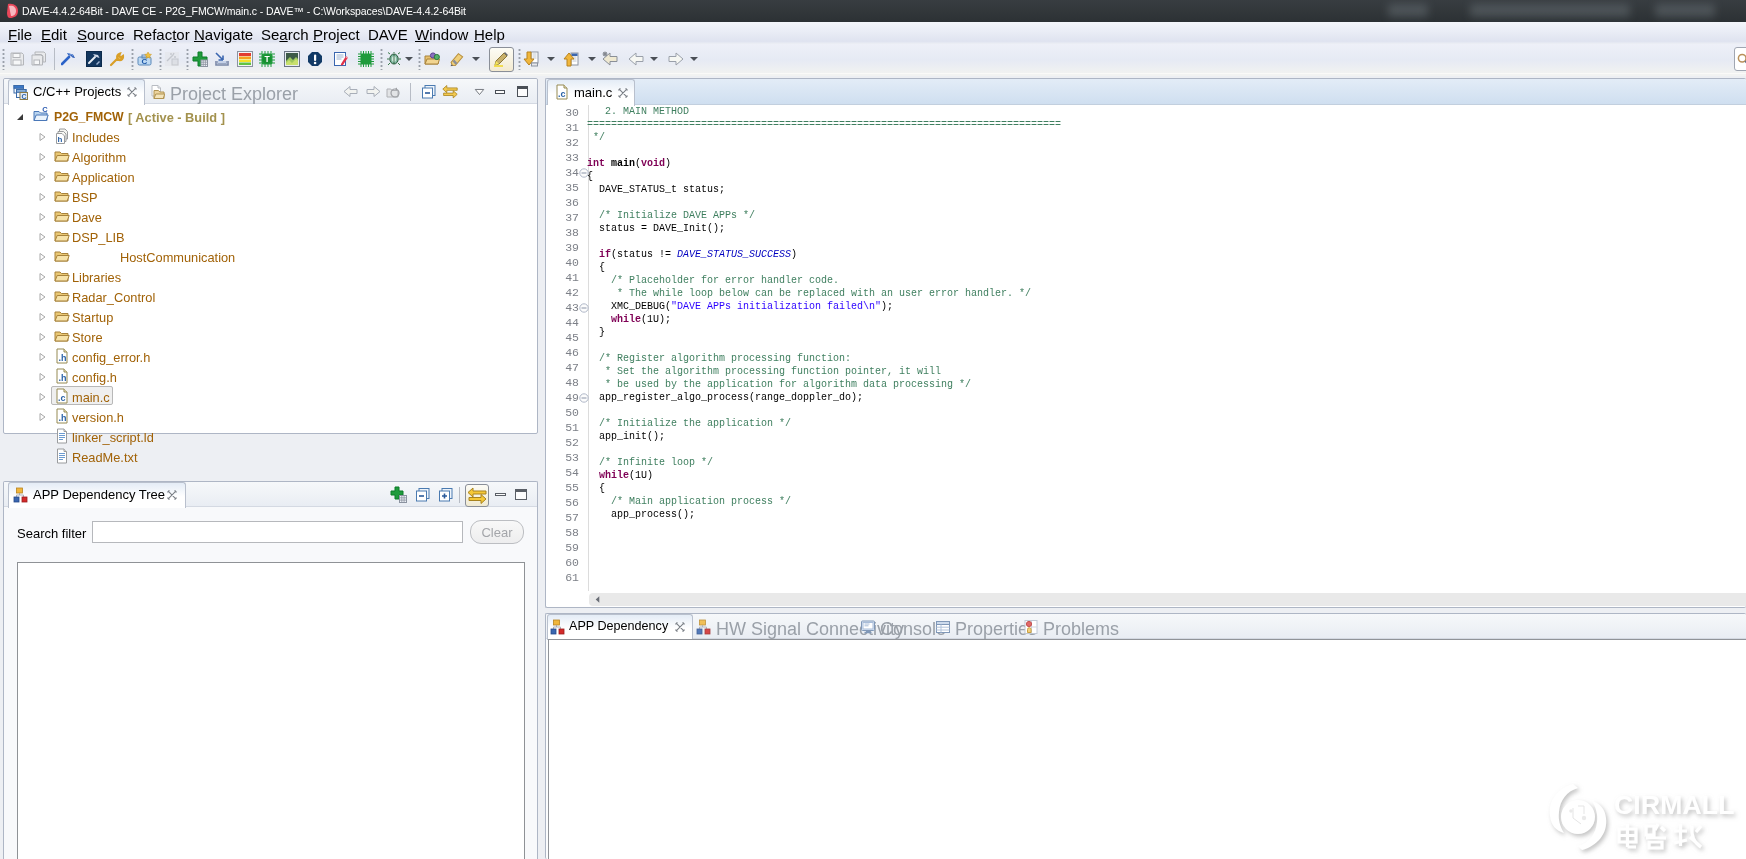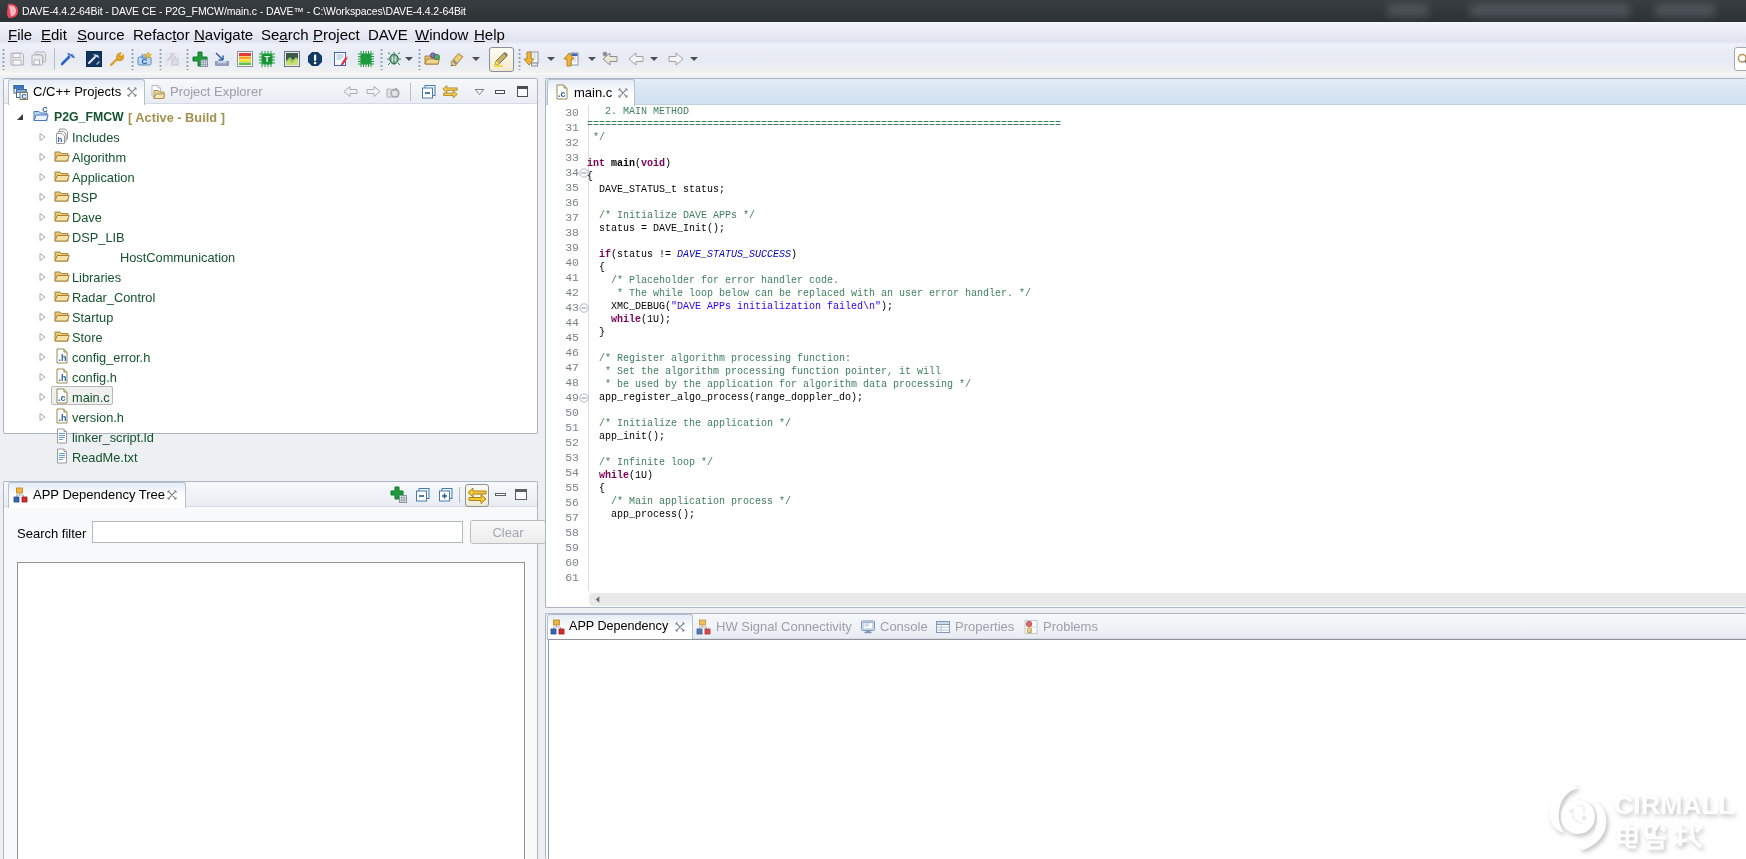--- a/index.html
+++ b/index.html
@@ -15,26 +15,26 @@
 #toolbar { position:absolute; left:0; top:44px; width:1746px; height:30px; background:linear-gradient(#eef0f8,#e6eaf4 55%,#f1f2f1); border-bottom:1px solid #fafaf8; }
 .ticon { position:absolute; top:7px; width:16px; height:16px; }
 .tsep { position:absolute; top:4px; width:1px; height:22px; background:#b7bcc5; }
 .tgrip { position:absolute; top:4px; width:3px; height:22px; background-image:radial-gradient(circle, #9aa0aa 1px, transparent 1.2px); background-size:3px 4px; }
 .tdrop { position:absolute; top:13px; width:0; height:0; border-left:4px solid transparent; border-right:4px solid transparent; border-top:4px solid #4a4f56; }
 #mainbg { position:absolute; left:0; top:74px; width:1746px; height:785px; background:#edeff3; border-top:2px solid #f2f3f2; }
 .panel { position:absolute; background:#ffffff; border:1px solid #aeb6c5; border-radius:2px; }
 .tabrow { position:absolute; left:0; top:0; right:0; height:25px; background:linear-gradient(#f6f8fa,#e9edf3); border-bottom:1px solid #d4d9e2; border-radius:2px 2px 0 0; }
 .tab-active { position:absolute; top:0; height:26px; background:linear-gradient(#e4ecf6, #ffffff 55%); border:1px solid #b9c0cd; border-bottom:none; border-radius:3px 3px 0 0; }
 .tab-label { font-size:13px; color:#000; position:absolute; top:5px; white-space:nowrap; }
-.tab-gray { font-size:13px; color:#9aa0a8; position:absolute; top:5px; white-space:nowrap; }
+.tab-gray { font-size:18px; color:#9aa0a8; position:absolute; top:5px; white-space:nowrap; }
 #lefttree { position:absolute; left:0; top:0; right:0; bottom:0; }
 .trow { position:absolute; left:0; width:100%; height:20px; }
 .tw { position:absolute; top:5px; width:10px; height:10px; }
 .tico { position:absolute; top:1px; width:16px; height:16px; }
-.tlab { position:absolute; top:2.5px; font-size:12.8px; color:#14532d; white-space:nowrap; }
+.tlab { position:absolute; top:2.5px; font-size:12.8px; color:#a16207; white-space:nowrap; }
 pre { font-family:"Liberation Mono", monospace; }
 #lnum { position:absolute; left:0; top:26px; width:33px; text-align:right; font-size:11.5px; line-height:15px; color:#7d8088; }
 #codepre { position:absolute; left:41px; top:26px; font-size:10px; line-height:13px; color:#000000; }
 #codepre b { font-weight:bold; }
 .kw { color:#7f0055; }
 .cmt { color:#3f7f5f; }
 .str { color:#2a00ff; }
 .mac { color:#0000c0; }
 .fold { left:32.5px; width:10px; height:10px; }
 </style>
@@ -540,21 +540,21 @@
   <div class="abs" style="left:455px; top:5px; width:1px; height:16px; background:#b7bcc5;"></div>
   <div class="abs" style="left:461px; top:2px; width:24px; height:23px; background:linear-gradient(#fdfcf5,#f0ead2); border:1px solid #8a8f98; border-radius:3px;"></div>
   <svg class="abs" style="left:463px; top:5px; width:20px; height:17px;" viewBox="0 0 20 17">
       <path d="M6 1 V4 H19 V7 H6 V10 L1 5.5 Z" fill="#f5c838" stroke="#a8831e"></path>
       <path d="M14 7.5 V10.5 H2 V13.5 H14 V16.5 L19 12 Z" fill="#f5c838" stroke="#a8831e"></path>
     </svg>
   <div class="abs" style="left:491px; top:11px; width:11px; height:3px; border:1px solid #5a5f66; background:#fcfcfc;"></div>
   <div class="abs" style="left:511px; top:7px; width:12px; height:11px; border:1px solid #5a5f66; border-top:3px solid #5a5f66; background:#fcfcfc;"></div>
   <span class="abs" style="left:13px; top:44px; font-size:13px; color:#000;">Search filter</span>
   <div class="abs" style="left:88px; top:39px; width:371px; height:22px; background:#ffffff; border:1px solid #b6b8bc;"></div>
-  <div class="abs" style="left:466px; top:38px; width:76px; height:24px; background:linear-gradient(#f8f8f8,#ededee); border:1px solid #bcbec2; border-radius:3px; text-align:center;"><span style="font-size:13px; color:#a4a6aa; line-height:23px;">Clear</span></div>
+  <div class="abs" style="left:466px; top:38px; width:54px; height:24px; background:linear-gradient(#f8f8f8,#ededee); border:1px solid #bcbec2; border-radius:11px; text-align:center;"><span style="font-size:13px; color:#a4a6aa; line-height:23px;">Clear</span></div>
   <div class="abs" style="left:13px; top:80px; width:508px; height:298px; background:#ffffff; border:1px solid #8f9296; border-bottom:none;"></div>
 </div>
 
 <div class="panel" id="peditor" style="left:545px; top:78px; width:1201px; height:530px; border-right:none;">
   <div class="tabrow" style="background:linear-gradient(#e3ecf7,#cfdff0); height:26px; border-bottom:1px solid #c2cfde;"></div>
   <div class="tab-active" style="left:1px; width:88px; height:27px;"></div>
   <svg class="abs" style="left:8px; top:5px; width:16px; height:16px;" viewBox="0 0 16 16">
       <use href="#sym-cfile"></use>
     </svg>
   <span class="tab-label" style="left:28px; top:6px;">main.c</span>

